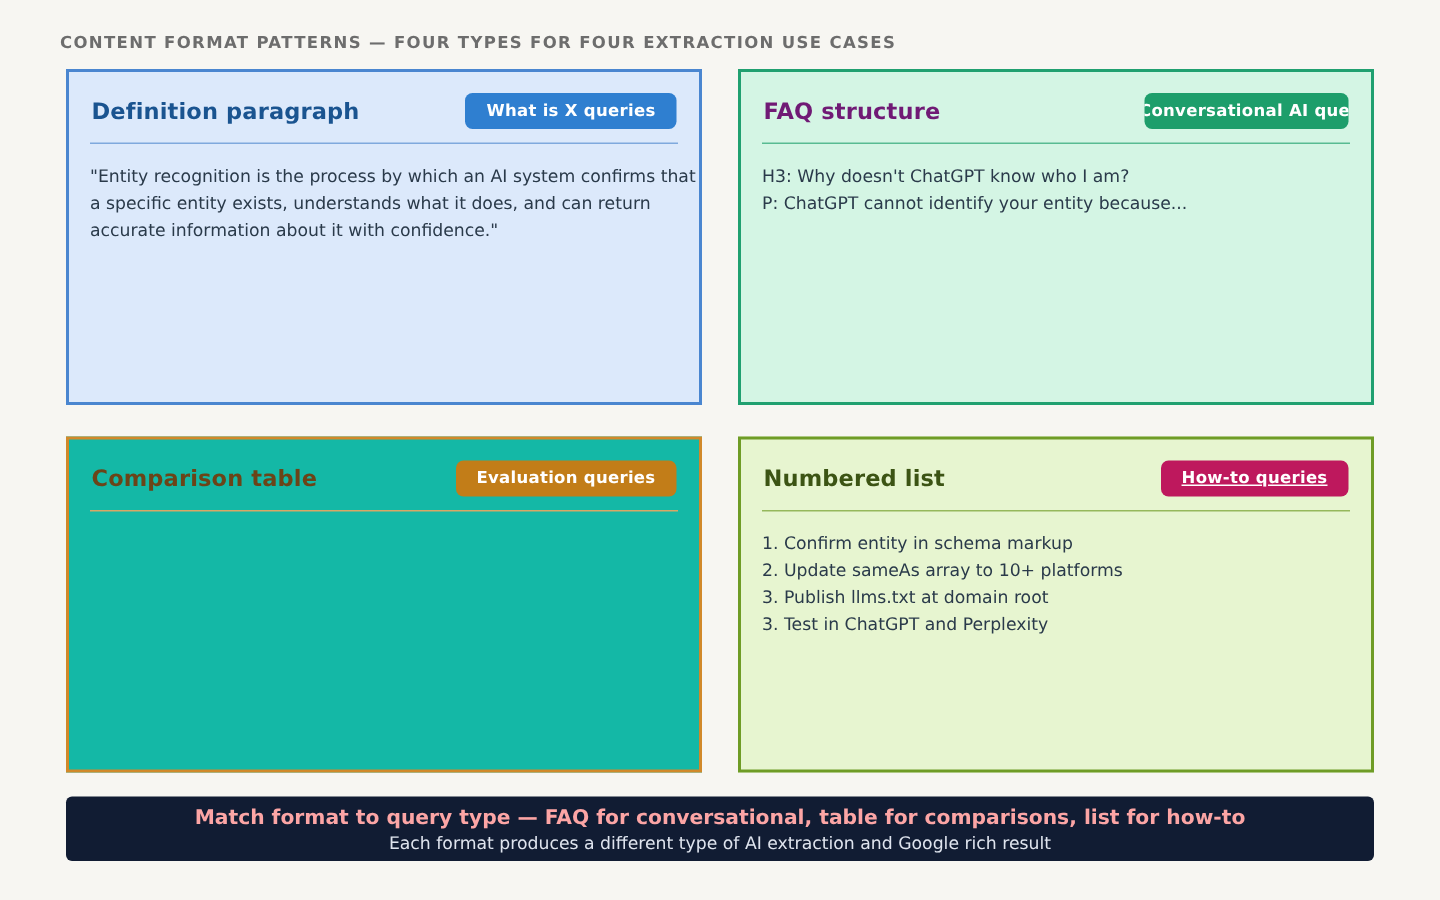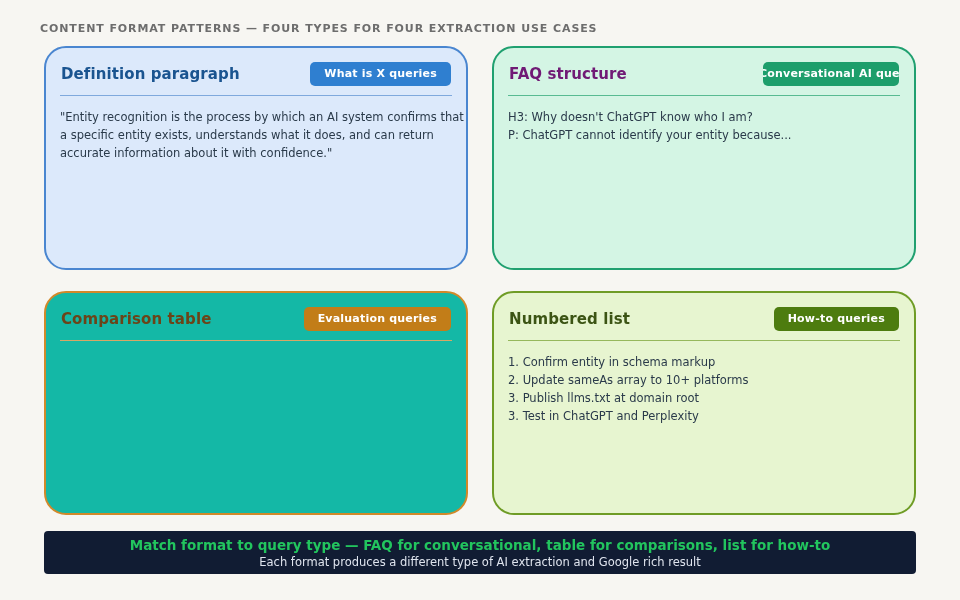--- a/index.html
+++ b/index.html
@@ -42,21 +42,21 @@
     width: 872px;
     height: 470px;
   }
   .card {
     position: absolute;
     width: 424px;
     height: 224px;
     box-sizing: border-box;
     border-width: 2px;
     border-style: solid;
-    border-radius: 22px;
+    border-radius: 0;
     padding: 12px 14px 0 14px;
     overflow: hidden;
   }
   .card.c1 { left: 0;     top: 0;   }
   .card.c2 { left: 448px; top: 0;   }
   .card.c3 { left: 0;     top: 245px; }
   .card.c4 { left: 448px; top: 245px; }
 
   .card-head {
     position: relative;
@@ -133,38 +133,38 @@
   .c2 .badge      { background: #1d9e6b; }
 
   .c3 { background: #14b8a6; border-color: #d1892a; }
   .c3 .card-title { color: #6b4418; }
   .c3 .divider    { background: #d8a765; }
   .c3 .badge      { background: #c27d18; }
 
   .c4 { background: #e7f5d0; border-color: #6f9c26; }
   .c4 .card-title { color: #3c5414; text-align: right; }
   .c4 .divider    { background: #96b85c; }
-  .c4 .badge      { background: #4d7c0f; }
+  .c4 .badge      { background: #be185d; text-decoration: underline; }
 
   
   .footer {
     position: absolute;
     left: 44px;
     top: 531px;
     width: 872px;
     height: 43px;
     background: #111c33;
     border-radius: 4px;
     box-sizing: border-box;
     padding-top: 6px;
     text-align: center;
     overflow: hidden;
   }
   .footer-main {
-    color: #22c55e;
+    color: #fca5a5;
     font-size: 13.5px;
     font-weight: bold;
     line-height: 17px;
     white-space: nowrap;
     font-family: "DejaVu Sans", sans-serif;
   }
   .footer-sub {
     color: #dfe4ee;
     font-size: 11.5px;
     line-height: 17px;

